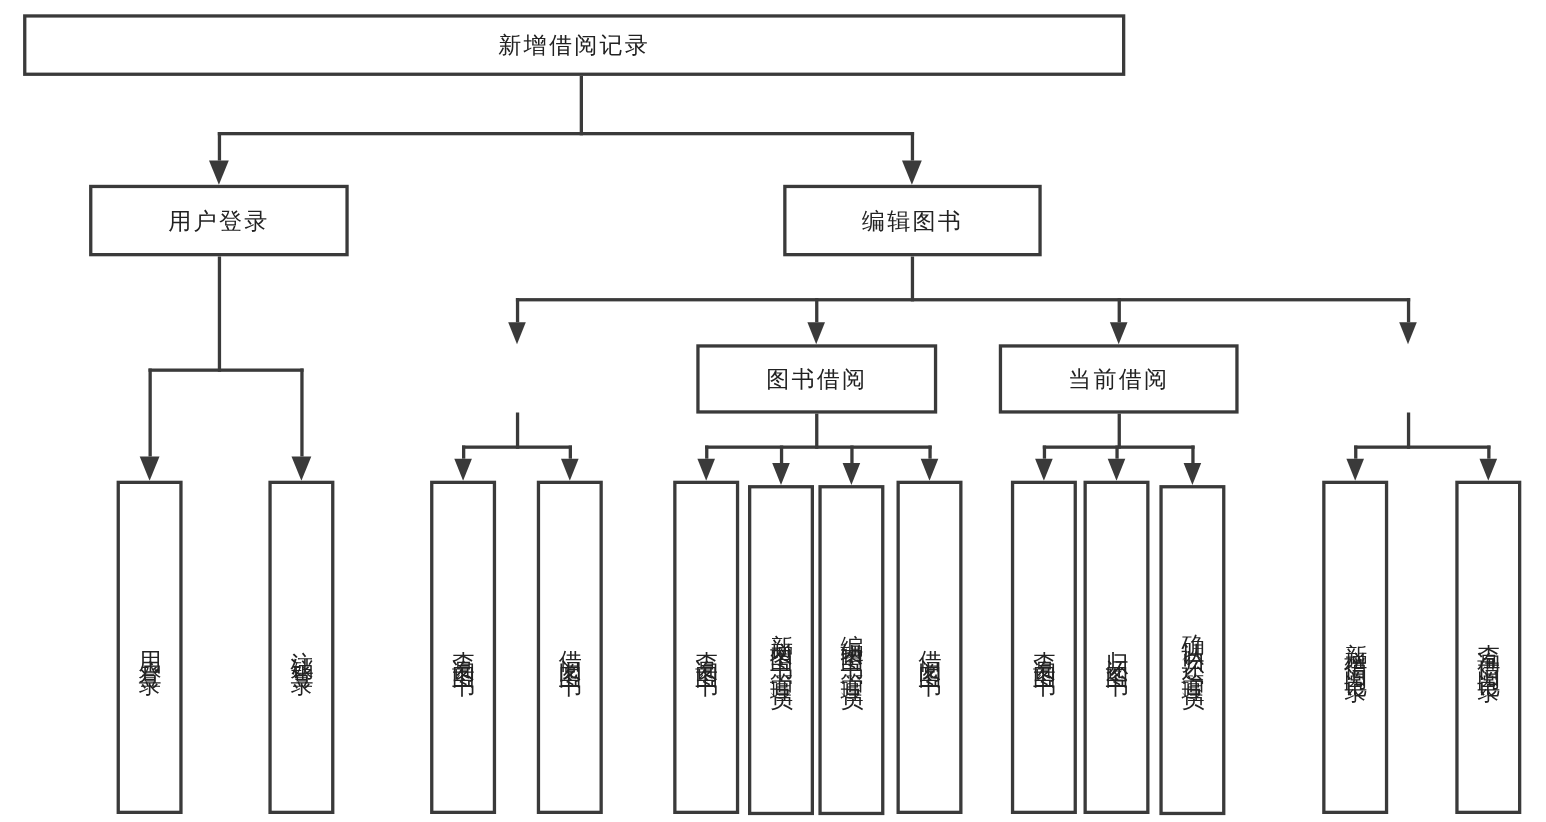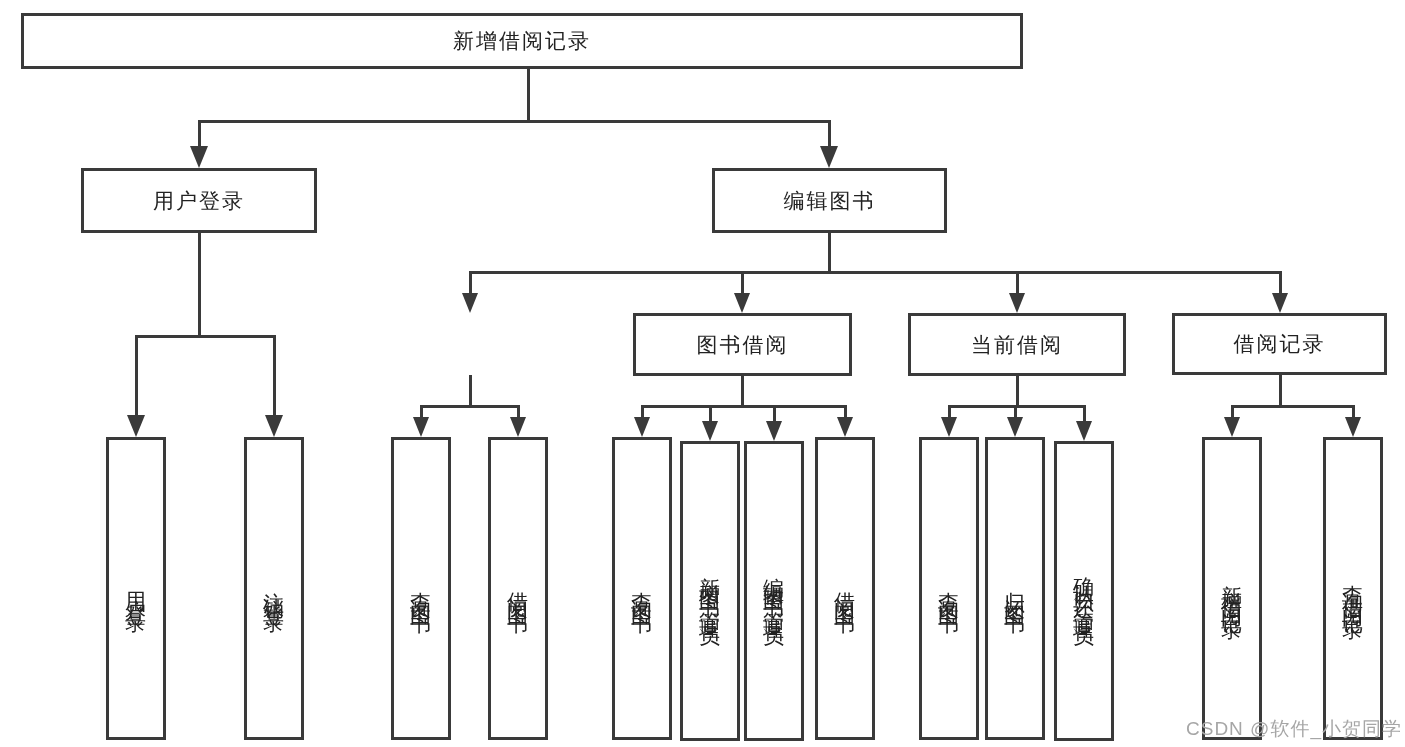--- a/index.html
+++ b/index.html
@@ -42,23 +42,20 @@
   <div class="node h-node" style="left:712px;top:168px;width:235px;height:65px">
     <span>编辑图书</span>
   </div>
 
   <div class="node h-node" style="left:908px;top:313px;width:218px;height:63px">
     <span>当前借阅</span>
   </div>
   <div class="node h-node" style="left:633px;top:313px;width:219px;height:63px">
     <span>图书借阅</span>
   </div>
-  <div class="node h-node" style="left:1172px;top:313px;width:215px;height:62px">
-    <span>借阅记录</span>
-  </div>
 
   <div class="node leaf" style="left:106px;top:437px;width:60px;height:303px">
     <span>用户登录</span>
   </div>
   <div class="node leaf" style="left:244px;top:437px;width:60px;height:303px">
     <span>注销登录</span>
   </div>
 
   <div class="node leaf" style="left:391px;top:437px;width:60px;height:303px">
     <span>查询图书</span>
@@ -90,21 +87,20 @@
     <span>确认归还（管理员）</span>
   </div>
 
   <div class="node leaf" style="left:1202px;top:437px;width:60px;height:303px">
     <span>新增借阅记录</span>
   </div>
   <div class="node leaf" style="left:1323px;top:437px;width:60px;height:303px">
     <span>查询借阅记录</span>
   </div>
 
-  <div class="watermark">CSDN @软件_小贺同学</div>
 
 <div class="line" style="left: 526.5px; top: 69px; width: 3px; height: 54px;"></div>
     <div class="line" style="left: 197.5px; top: 120px; width: 633px; height: 3px;"></div>
     <div class="line" style="left: 197.5px; top: 233px; width: 3px; height: 105px;"></div>
     <div class="line" style="left: 827.5px; top: 233px; width: 3px; height: 41px;"></div>
     <div class="line" style="left: 134.5px; top: 335px; width: 141px; height: 3px;"></div>
     <div class="line" style="left: 468.5px; top: 271px; width: 813px; height: 3px;"></div>
     <div class="line" style="left: 468.5px; top: 375px; width: 3px; height: 33px;"></div>
     <div class="line" style="left: 740.5px; top: 375px; width: 3px; height: 33px;"></div>
     <div class="line" style="left: 1015.5px; top: 375px; width: 3px; height: 33px;"></div>

